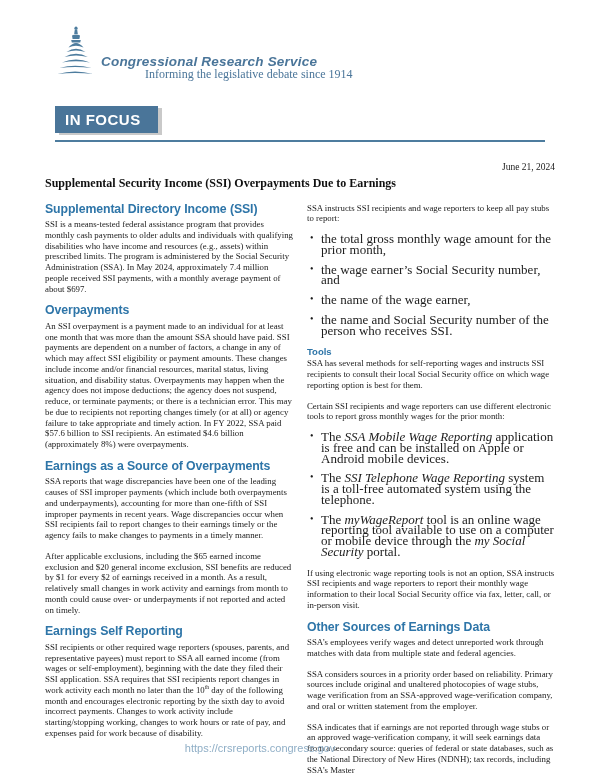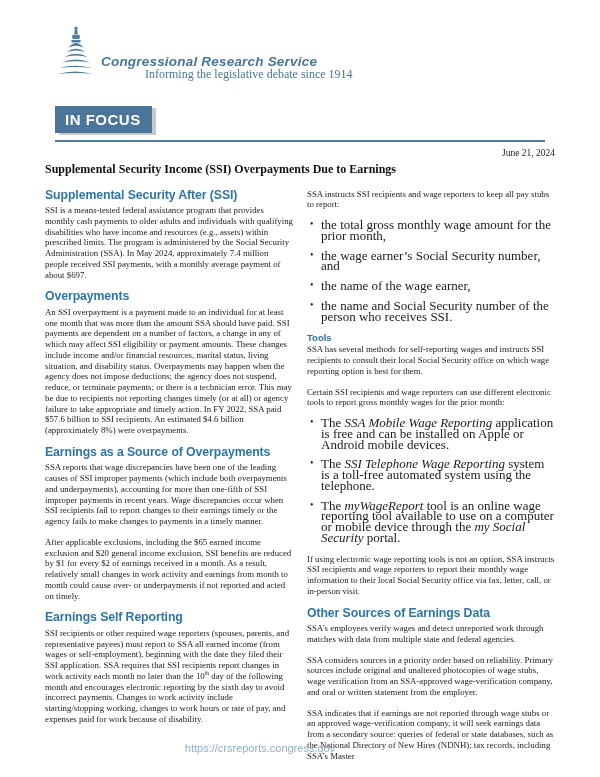--- a/index.html
+++ b/index.html
@@ -46,32 +46,32 @@
     color:var(--badge-blue);
     margin-left:44px;
   }
   .badge{
     margin-top:24px;
     background:var(--badge-blue);
     color:#ffffff;
     font-family:"Liberation Sans", sans-serif;
     font-weight:bold;
     font-size:15px;line-height:15px;
-    padding:6px 11px 6px 10px;
+    padding:6px 17px 6px 10px;
     letter-spacing:0.5px;
     box-shadow:4px 2px 0 0 #c9c9c9;
   }
   .head-rule{
     height:2px;background:var(--brand-blue);
     margin:7px 10px 0 10px;border:0;
   }
   .date-line{
     text-align:right;
     font-size:9.5px;line-height:12px;
-    margin-top:5px;
+    margin-top:19px;
   }
   .doc-title{
     font-size:12px;line-height:19.5px;
     font-weight:bold;
     color:#111111;
     margin:1px 0 9px 0;
     max-width:480px;
   }
   
   .columns{display:flex;gap:14px;align-items:flex-start;}
@@ -159,21 +159,21 @@
   </div>
 
   <div class="head-rule"></div>
 
   <div class="date-line">June 21, 2024</div>
 
   <h1 class="doc-title">Supplemental Security Income (SSI) Overpayments Due to Earnings</h1>
 
   <div class="columns">
     <div class="col">
-        <div class="sec-heading">Supplemental Security After (SSI)</div>
+        <div class="sec-heading">Supplemental Directory Income (SSI)</div>
         <p><span>SSI is a means-tested federal assistance program that provides monthly cash payments to older adults and individuals with qualifying disabilities who have income and resources (e.g., assets) within prescribed limits. The program is administered by the Social Security Administration (SSA). In May 2024, approximately 7.4 million people received SSI payments, with a monthly average payment of about $697.</span></p>
         <div class="sec-heading">Overpayments</div>
         <p><span>An SSI overpayment is a payment made to an individual for at least one month that was more than the amount SSA should have paid. SSI payments are dependent on a number of factors, a change in any of which may affect SSI eligibility or payment amounts. These changes include income and/or financial resources, marital status, living situation, and disability status. Overpayments may happen when the agency does not impose deductions; the agency does not suspend, reduce, or terminate payments; or there is a technician error. This may be due to recipients not reporting changes timely (or at all) or agency failure to take appropriate and timely action. In FY 2022, SSA paid $57.6 billion to SSI recipients. An estimated $4.6 billion (approximately 8%) were overpayments.</span></p>
         <div class="sec-heading">Earnings as a Source of Overpayments</div>
         <p><span>SSA reports that wage discrepancies have been one of the leading causes of SSI improper payments (which include both overpayments and underpayments), accounting for more than one-fifth of SSI improper payments in recent years. Wage discrepancies occur when SSI recipients fail to report changes to their earnings timely or the agency fails to make changes to payments in a timely manner.</span></p>
         <p><span>After applicable exclusions, including the $65 earned income exclusion and $20 general income exclusion, SSI benefits are reduced by $1 for every $2 of earnings received in a month. As a result, relatively small changes in work activity and earnings from month to month could cause over- or underpayments if not reported and acted on timely.</span></p>
         <div class="sec-heading">Earnings Self Reporting</div>
         <p><span>SSI recipients or other required wage reporters (spouses, parents, and representative payees) must report to SSA all earned income (from wages or self-employment), beginning with the date they filed their SSI application. SSA requires that SSI recipients report changes in work activity each month no later than the 10</span><sup>th</sup><span> day of the following month and encourages electronic reporting by the sixth day to avoid incorrect payments. Changes to work activity include starting/stopping working, changes to work hours or rate of pay, and expenses paid for work because of disability.</span></p>
       </div>
     <div class="col">

